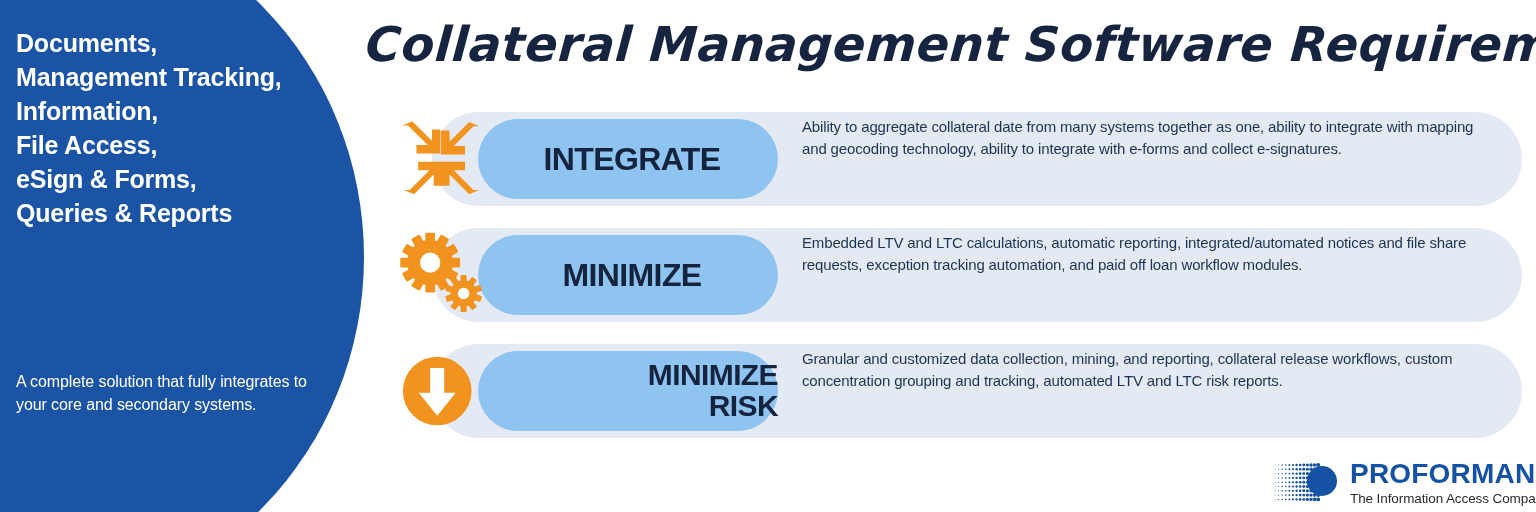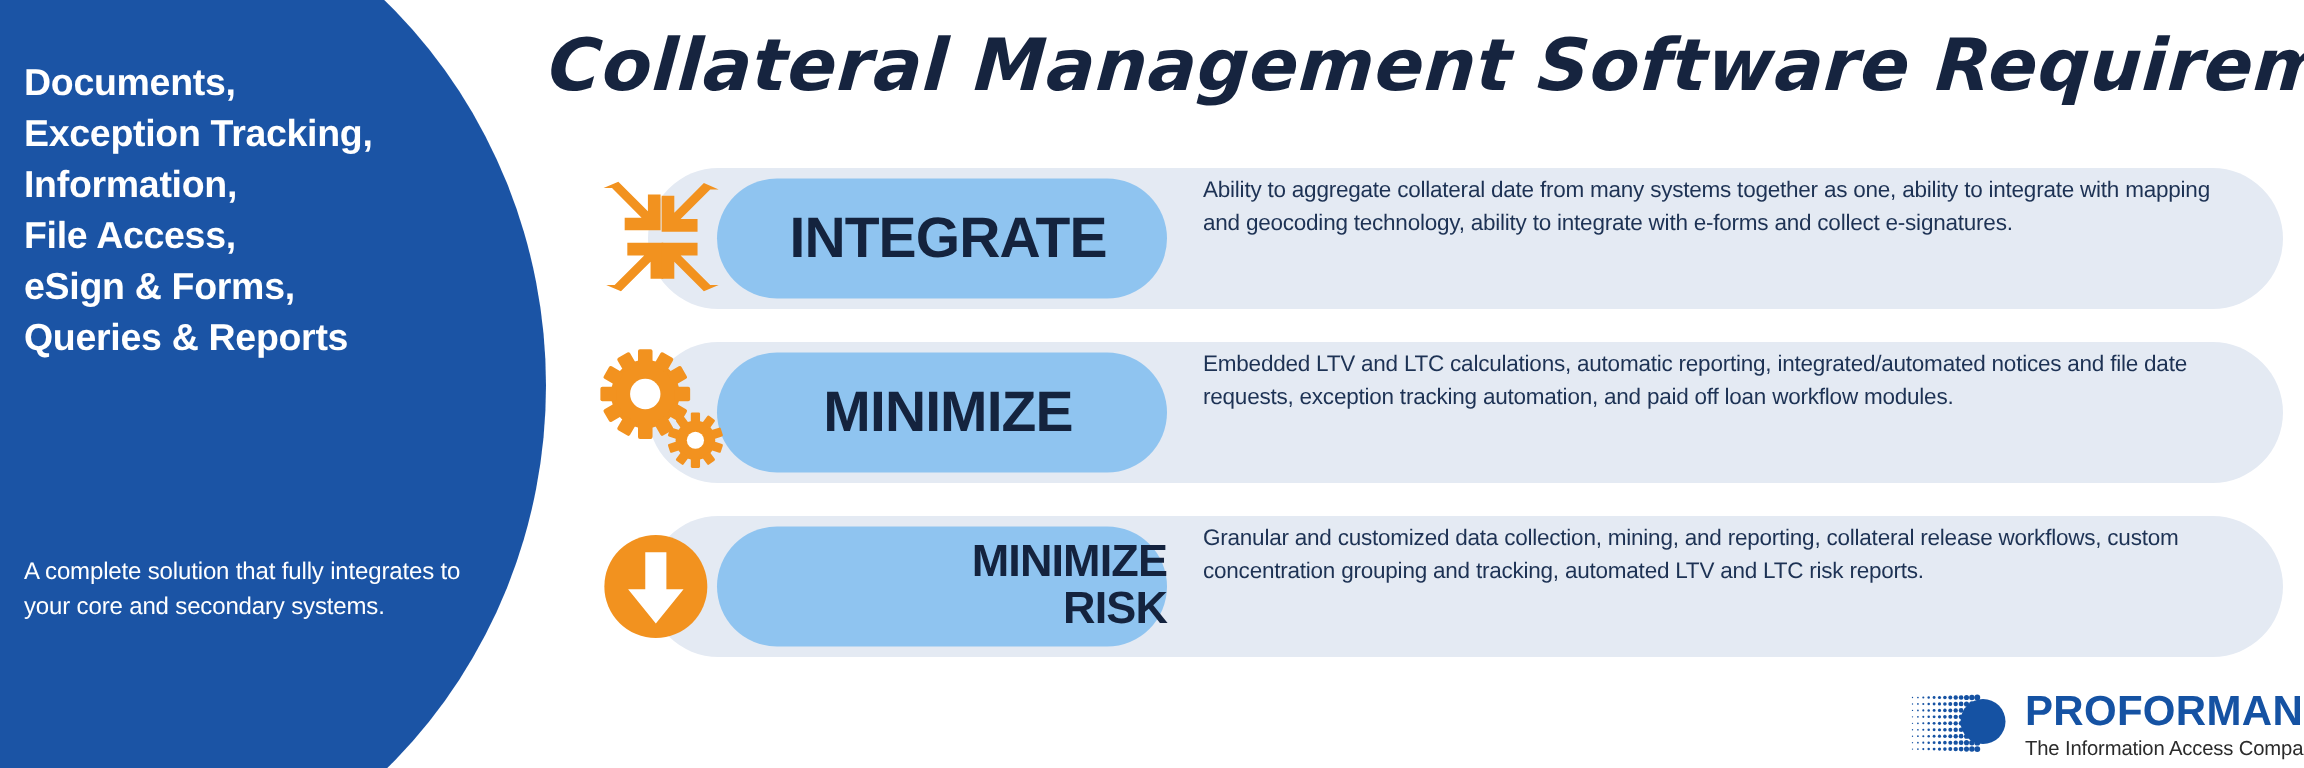--- a/index.html
+++ b/index.html
@@ -31,21 +31,21 @@
   .left-panel {
     position: absolute;
     left: 0;
     top: 0;
     width: 330px;
     height: 512px;
   }
   .feature-list {
     position: absolute;
     left: 16px;
-    top: 38px;
+    top: 26px;
     width: 300px;
     color: #ffffff;
     font-size: 25px;
     font-weight: bold;
     line-height: 1.36;
     letter-spacing: -0.2px;
   }
   .feature-list .fl-line { display: block; white-space: nowrap; }
 
   .left-tagline {
@@ -115,21 +115,21 @@
     background: #8fc4f0;
     border-radius: 40px;
     z-index: 2;
     display: flex;
     align-items: center;
   }
   .pill-label {
     width: 100%;
     text-align: center;
     color: #14233e;
-    font-size: 38px;
+    font-size: 32px;
     font-weight: bold;
     letter-spacing: -0.6px;
     line-height: 1.02;
     padding-left: 8px;
     box-sizing: border-box;
   }
   .pill-label.two-line {
     text-align: right;
     padding-left: 46px;
     font-size: 30px;
@@ -183,21 +183,21 @@
 </head>
 <body>
 
 <div id="canvas">
 
   <div class="blue-ellipse"></div>
 
   <div class="left-panel">
     <div class="feature-list">
       <span class="fl-line">Documents,</span>
-      <span class="fl-line">Exception Tracking,</span>
+      <span class="fl-line">Management Tracking,</span>
       <span class="fl-line">Information,</span>
       <span class="fl-line">File Access,</span>
       <span class="fl-line">eSign &amp; Forms,</span>
       <span class="fl-line">Queries &amp; Reports</span>
     </div>
     <div class="left-tagline">A complete solution that fully integrates to your core and secondary systems.</div>
   </div>
 
   <div class="title">Collateral Management Software Requirements</div>
 
@@ -265,21 +265,21 @@
               <rect x="-3.5" y="-21" width="7" height="8" rx="1" transform="rotate(288)"></rect>
               <rect x="-3.5" y="-21" width="7" height="8" rx="1" transform="rotate(324)"></rect>
               <circle r="6.5" fill="#ffffff"></circle>
             </g>
           </g>
         </svg>
       </div>
       <div class="pill">
         <span class="pill-label">MINIMIZE</span>
       </div>
-      <div class="desc">Embedded LTV and LTC calculations, automatic reporting, integrated/automated notices and file date requests, exception tracking automation, and paid off loan workflow modules.</div>
+      <div class="desc">Embedded LTV and LTC calculations, automatic reporting, integrated/automated notices and file share requests, exception tracking automation, and paid off loan workflow modules.</div>
     </div>
 
     <div class="row">
       <div class="row-bg"></div>
       <div class="icon-box">
         <svg viewBox="0 0 100 100" width="105" height="88" aria-hidden="true">
           <circle cx="44" cy="50" r="39" fill="#f2921f"></circle>
           <path d="M36 24 L52 24 L52 52 L65 52 L44 78 L23 52 L36 52 Z" fill="#ffffff"></path>
         </svg>
       </div>

